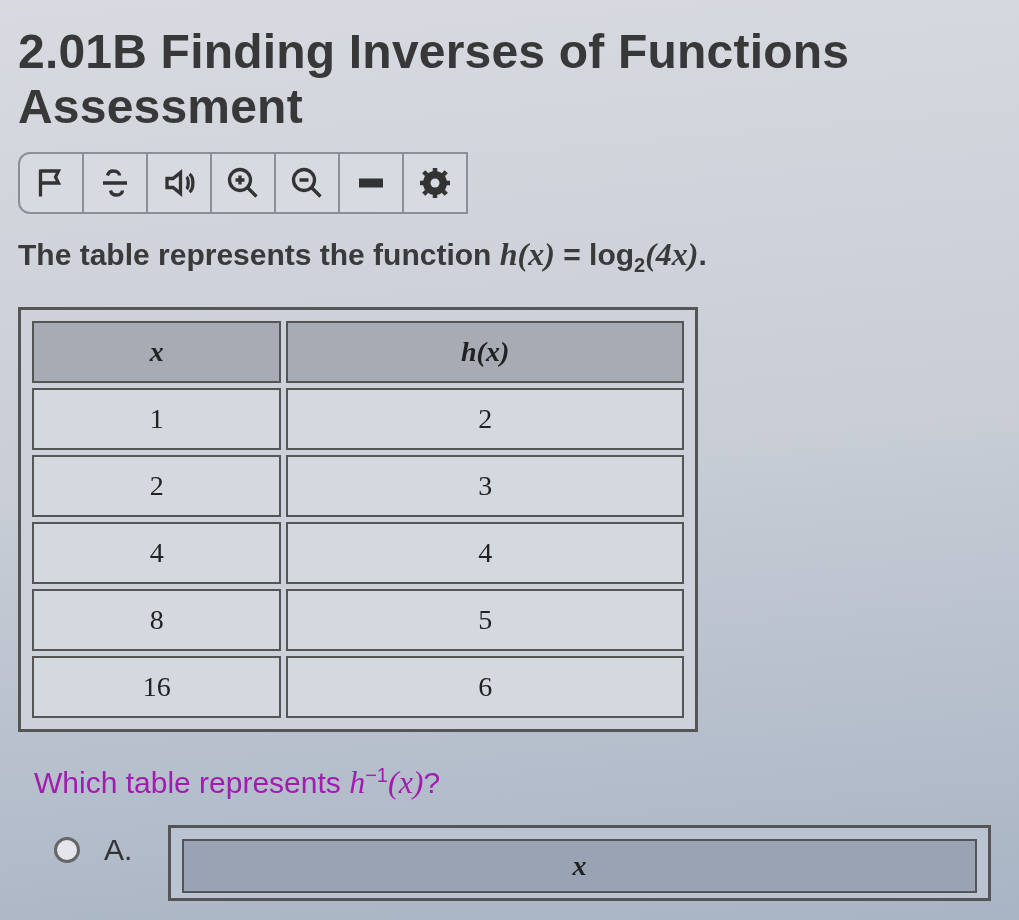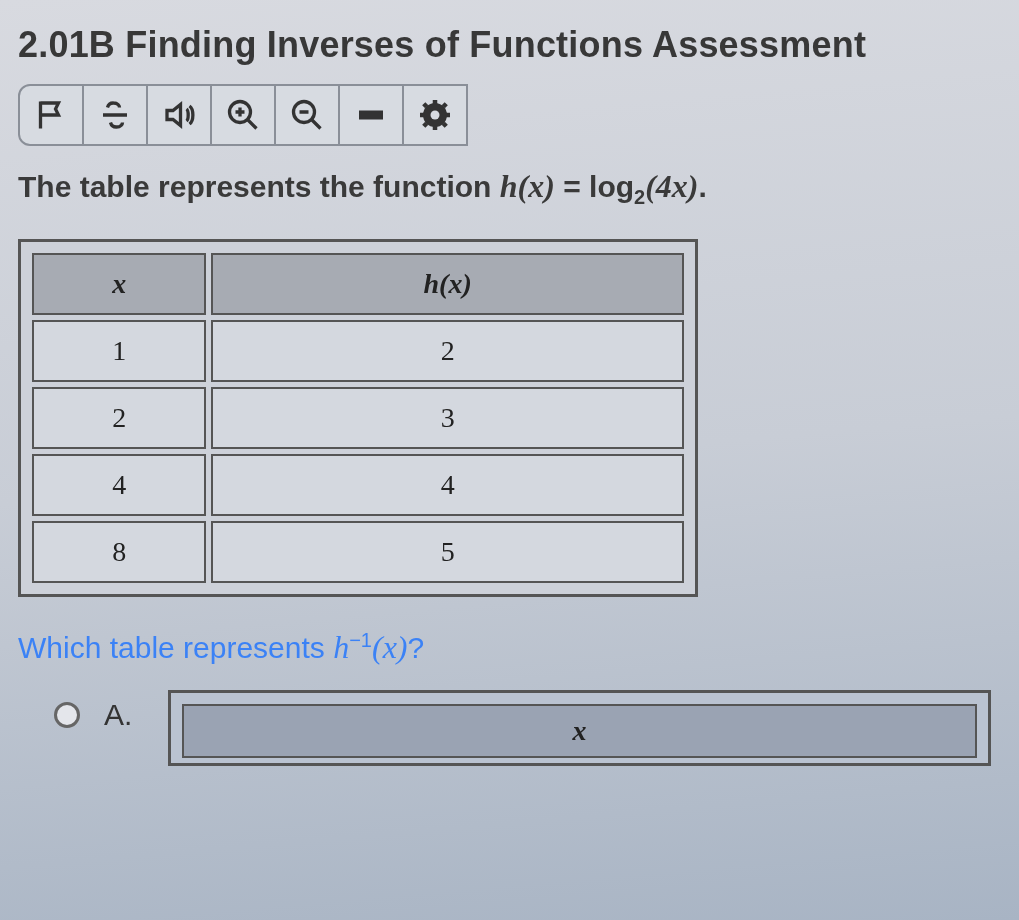--- a/index.html
+++ b/index.html
@@ -8,21 +8,21 @@
     padding: 18px 18px 0 18px;
     width: 1019px;
     height: 920px;
     background: linear-gradient(175deg, #d8dae0 0%, #c8cdd6 50%, #a8b4c4 100%);
     font-family: "Segoe UI", Tahoma, Arial, sans-serif;
     color: #222;
     overflow: hidden;
     position: relative;
   }
   .title {
-    font-size: 36px;
+    font-size: 48px;
     font-weight: 700;
     color: #383838;
     margin: 6px 0 18px 0;
     letter-spacing: 0.2px;
   }
   .toolbar {
     display: flex;
     gap: 0;
     margin-bottom: 22px;
   }
@@ -71,22 +71,22 @@
   th {
     background: #a7abb3;
     font-style: italic;
     font-weight: 700;
   }
   td {
     background: #d4d8df;
   }
   .question-line {
     font-size: 30px;
-    color: #3b82f6;
-    margin: 32px 0 24px 0;
+    color: #a21caf;
+    margin: 32px 0 24px 16px;
   }
   .question-line .ital { font-style: italic; font-family: "Times New Roman", serif; font-size: 32px; }
   .question-line sup { font-size: 20px; vertical-align: super; }
   .answer-row {
     display: flex;
     align-items: flex-start;
     gap: 24px;
     margin-top: 10px;
   }
   .radio {
@@ -186,20 +186,24 @@
       <td>2</td>
       <td>3</td>
     </tr>
     <tr>
       <td>4</td>
       <td>4</td>
     </tr>
     <tr>
       <td>8</td>
       <td>5</td>
+    </tr>
+    <tr>
+      <td>16</td>
+      <td>6</td>
     </tr>
   </tbody>
     </table>
 </div>
 
 <div class="question-line">
   <span>Which table represents </span>
   <span class="ital">h</span><sup>−1</sup><span class="ital">(x)</span><span>?</span>
 </div>
 

